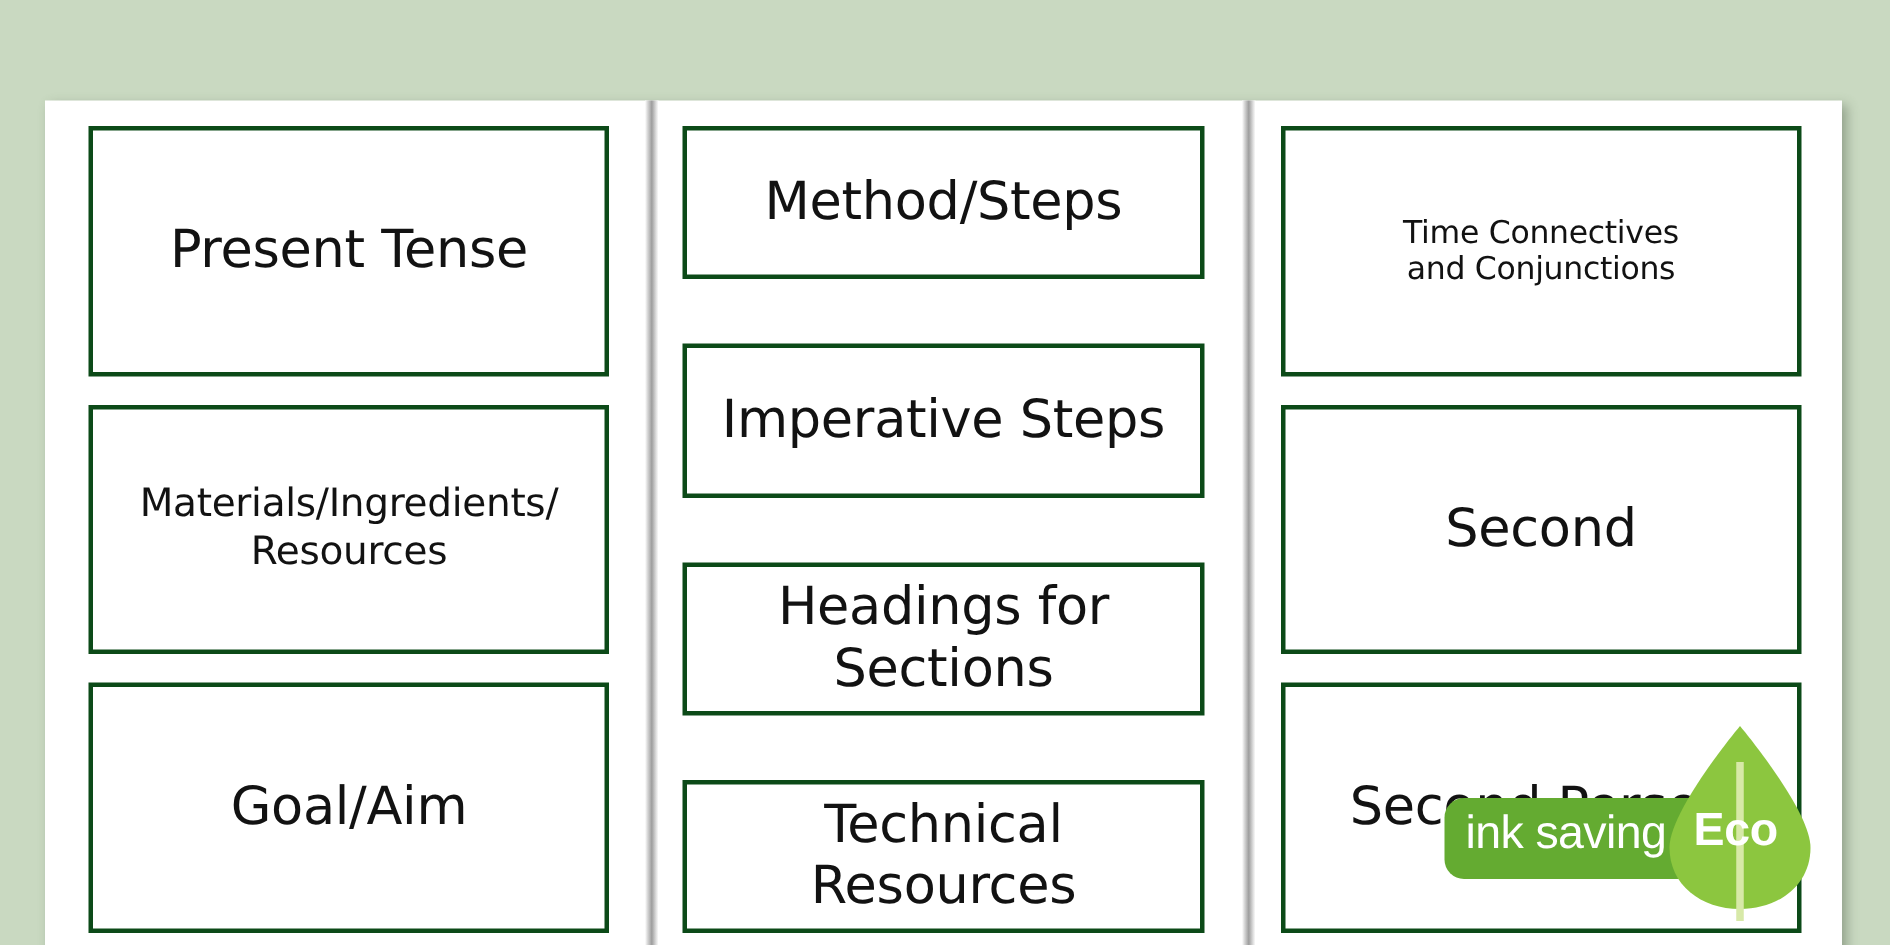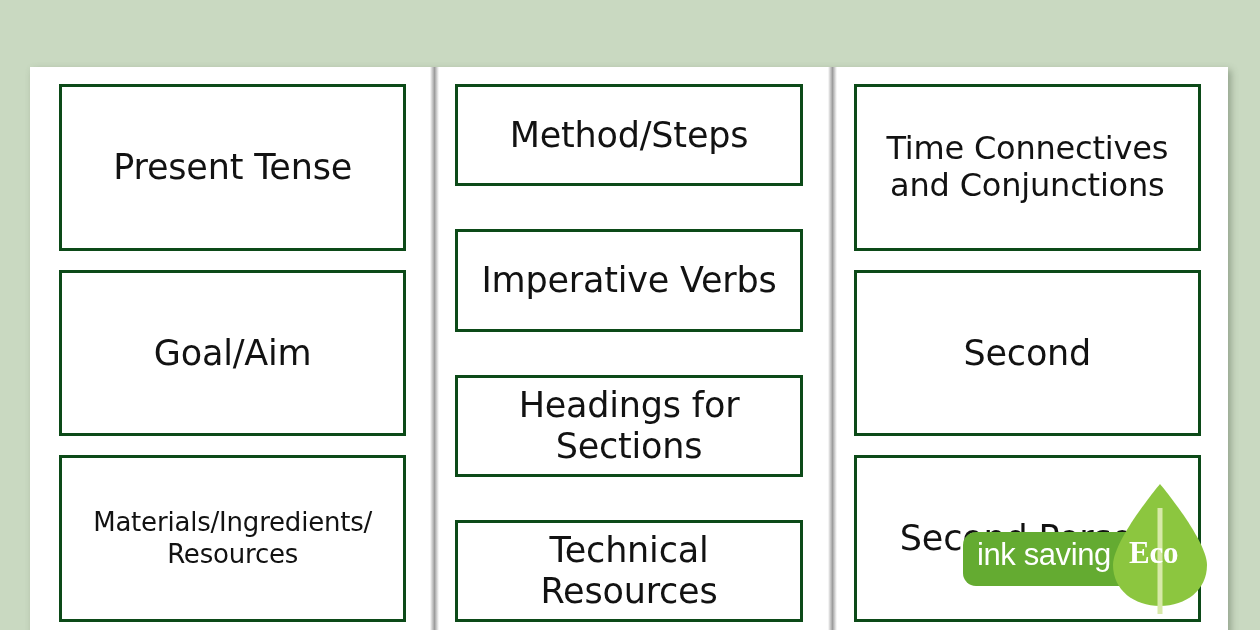--- a/index.html
+++ b/index.html
@@ -79,21 +79,21 @@
 
   .card-label {
     color: #121212;
     font-size: 35px;
     line-height: 1.16;
     letter-spacing: -0.2px;
     font-weight: 400;
     white-space: pre-line;
   }
   .card-label.small  { font-size: 26px; line-height: 1.22; }
-  .card-label.medium { font-size: 32px; line-height: 1.16; }
+  .card-label.medium { font-size: 21px; line-height: 1.16; }
 
   
   #eco-badge {
     position: absolute;
     left: 963px;
     top: 528px;
     width: 250px;
     height: 62px;
     z-index: 40;
   }
@@ -122,53 +122,53 @@
     position: absolute;
     left: 145px;
     top: -46px;
     width: 104px;
     height: 132px;
   }
   #eco-leaf-label {
     position: absolute;
     left: 166px;
     top: 8px;
-    font-family: Liberation Serif, serif;
+    font-family: Liberation Sans, sans-serif;
     font-size: 31px;
     font-weight: bold;
     color: #ffffff;
     letter-spacing: -0.2px;
     line-height: 34px;
     z-index: 3;
   }
 </style>
 </head>
 <body>
 
 <div id="sheet">
 
   <div class="column" id="column-1">
     <div class="card">
       <span class="card-label">Present Tense</span>
     </div>
     <div class="card">
-      <span class="card-label">Goal/Aim</span>
-    </div>
-    <div class="card">
       <span class="card-label small">Materials/Ingredients/
 Resources</span>
     </div>
+    <div class="card">
+      <span class="card-label">Goal/Aim</span>
+    </div>
   </div>
 
   <div class="column" id="column-2">
     <div class="card">
       <span class="card-label">Method/Steps</span>
     </div>
     <div class="card">
-      <span class="card-label">Imperative Verbs</span>
+      <span class="card-label">Imperative Steps</span>
     </div>
     <div class="card">
       <span class="card-label">Headings for
 Sections</span>
     </div>
     <div class="card">
       <span class="card-label">Technical
 Resources</span>
     </div>
   </div>

